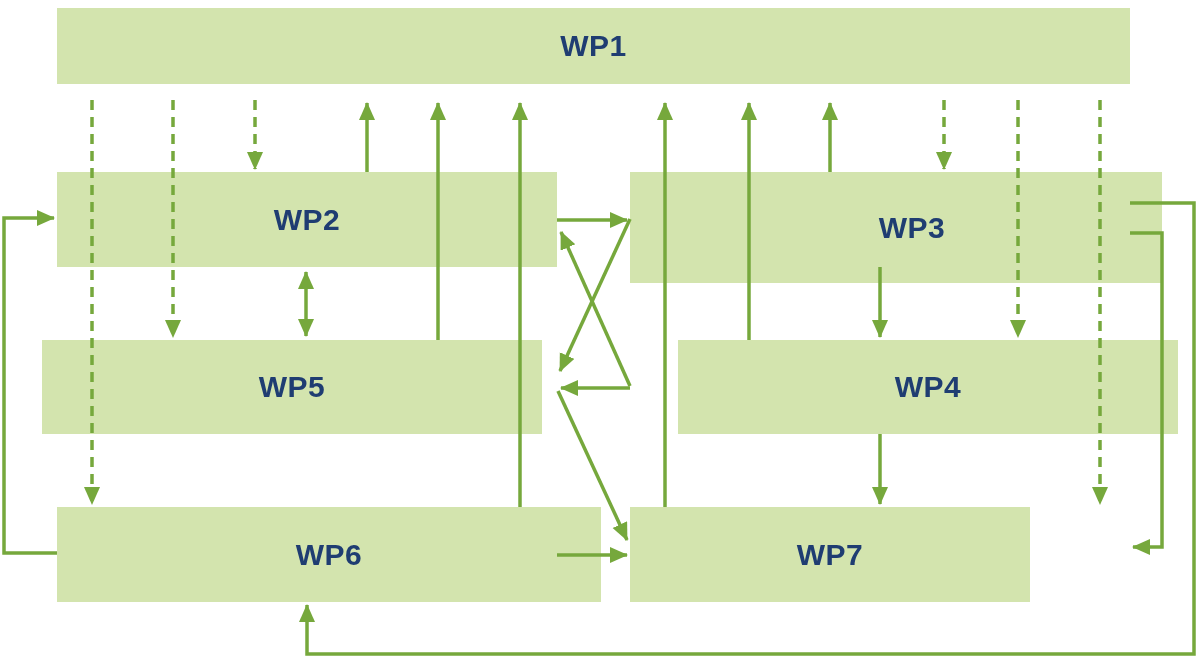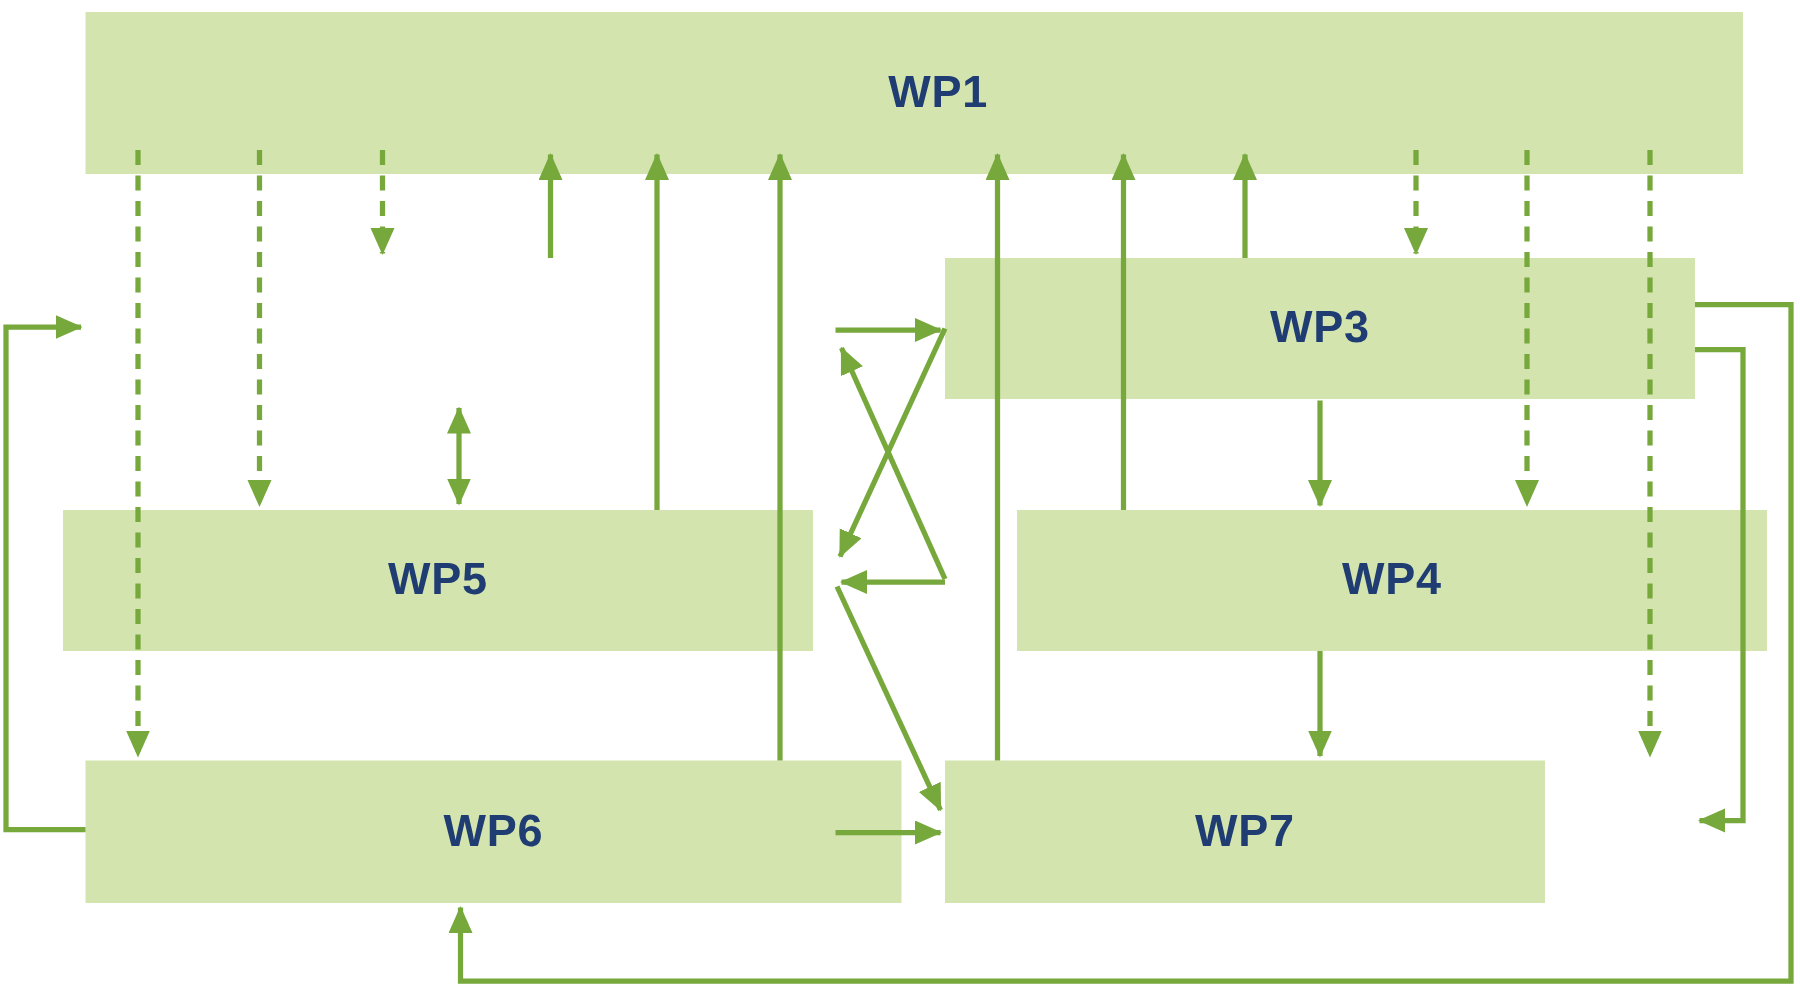--- a/index.html
+++ b/index.html
@@ -35,24 +35,27 @@
     left: 0;
     top: 0;
     pointer-events: none;
   }
 </style>
 </head>
 <body>
 
 <div id="canvas" style="--bg: #ffffff; --box-fill: #d3e4ae; --label-color: #1f3d72;">
 
-  <div class="wp-box" style="left: 57px; top: 8px; width: 1073px; height: 108px; padding-left: 32px;">
+  <div class="wp-box" style="left: 57px; top: 8px; width: 1073px; height: 76px;">
     <span class="wp-label">WP1</span>
   </div>
-  <div class="wp-box" style="left: 630px; top: 172px; width: 500px; height: 94px;">
+  <div class="wp-box" style="left: 57px; top: 172px; width: 500px; height: 95px;">
+    <span class="wp-label">WP2</span>
+  </div>
+  <div class="wp-box" style="left: 630px; top: 172px; width: 500px; height: 111px; padding-left: 32px;">
     <span class="wp-label">WP3</span>
   </div>
   <div class="wp-box" style="left: 630px; top: 340px; width: 500px; height: 94px; margin-left: 48px;">
     <span class="wp-label">WP4</span>
   </div>
   <div class="wp-box" style="left: 42px; top: 340px; width: 500px; height: 94px;">
     <span class="wp-label">WP5</span>
   </div>
   <div class="wp-box" style="left: 57px; top: 507px; width: 544px; height: 95px;">
     <span class="wp-label">WP6</span>

